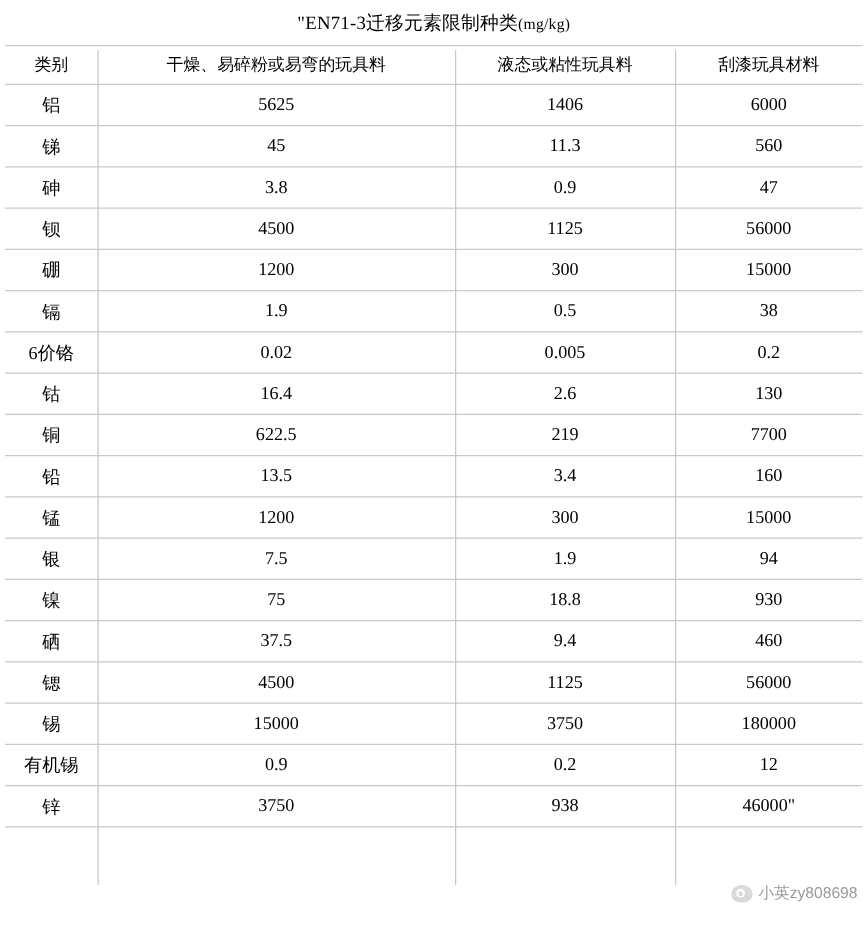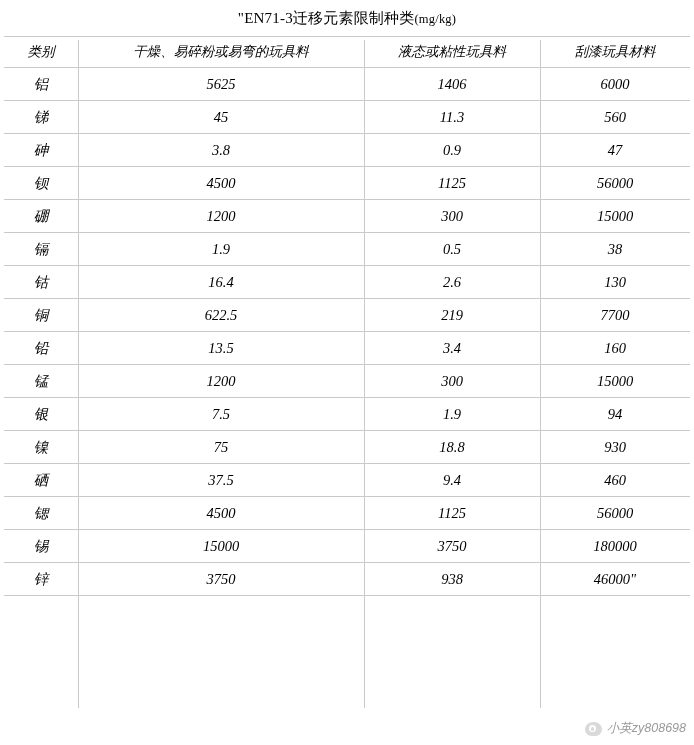--- a/index.html
+++ b/index.html
@@ -31,21 +31,20 @@
   }
   .title .unit {
     font-size: 12.5px;
   }
   table.data {
     width: 686px;
     margin: 0 4px;
     border-collapse: collapse;
     table-layout: fixed;
     font-family: "Liberation Serif", serif;
-    font-style: italic;
   }
   table.data col.c0 { width: 74px; }
   table.data col.c1 { width: 286px; }
   table.data col.c2 { width: 176px; }
   table.data col.c3 { width: 150px; }
   table.data th, table.data td {
     border-top: 1px solid #c9c9c9;
     border-bottom: 1px solid #c9c9c9;
     border-left: none;
     border-right: none;
@@ -70,28 +69,27 @@
   }
   .vsep-wrap { position: absolute; top: 0; left: 0; width: 694px; height: 745px; pointer-events: none; }
   .vline {
     position: absolute;
     width: 1px;
     background: #c9c9c9;
   }
   .footer {
     position: absolute;
     right: 8px;
-    bottom: 8px;
+    bottom: 22px;
     display: flex;
     align-items: center;
     gap: 5px;
     font-size: 12.5px;
     color: #9a9a9a;
     font-family: "Liberation Sans", sans-serif;
-    font-style: italic;
   }
   .weibo-eye {
     width: 17px;
     height: 14px;
     border-radius: 50% 50% 45% 45%;
     background: #d9d9d9;
     position: relative;
     display: inline-block;
   }
   .weibo-eye::after {
@@ -171,20 +169,26 @@
         <td>300</td>
         <td>15000</td>
       </tr>
       <tr>
         <td class="cat">镉</td>
         <td>1.9</td>
         <td>0.5</td>
         <td>38</td>
       </tr>
       <tr>
+        <td class="cat">6价铬</td>
+        <td>0.02</td>
+        <td>0.005</td>
+        <td>0.2</td>
+      </tr>
+      <tr>
         <td class="cat">钴</td>
         <td>16.4</td>
         <td>2.6</td>
         <td>130</td>
       </tr>
       <tr>
         <td class="cat">铜</td>
         <td>622.5</td>
         <td>219</td>
         <td>7700</td>
@@ -223,20 +227,26 @@
         <td class="cat">锶</td>
         <td>4500</td>
         <td>1125</td>
         <td>56000</td>
       </tr>
       <tr>
         <td class="cat">锡</td>
         <td>15000</td>
         <td>3750</td>
         <td>180000</td>
+      </tr>
+      <tr>
+        <td class="cat">有机锡</td>
+        <td>0.9</td>
+        <td>0.2</td>
+        <td>12</td>
       </tr>
       <tr>
         <td class="cat">锌</td>
         <td>3750</td>
         <td>938</td>
         <td>46000"</td>
       </tr>
     </tbody>
   </table>
 

